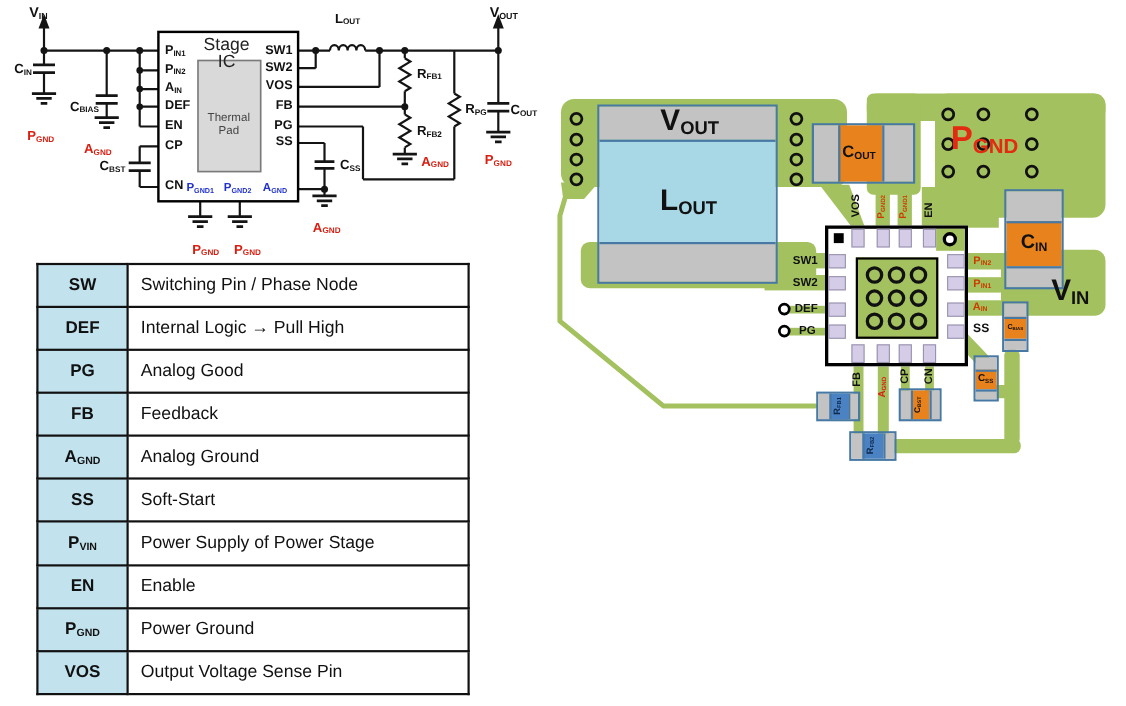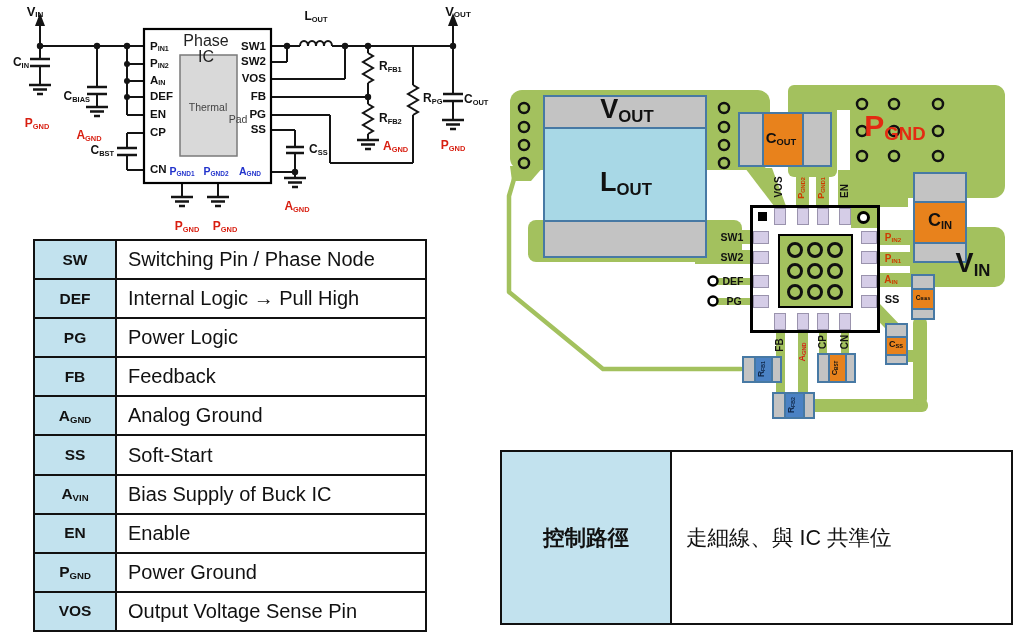--- a/index.html
+++ b/index.html
@@ -26,27 +26,27 @@
       box-sizing:border-box;background:transparent;}
   #pin1mark{position:absolute;left:5px;top:4px;width:9px;height:9px;background:#000;}
   #icgreen{position:absolute;left:98px;top:0;width:26px;height:20px;background:#a3c15e;}
   #iccircle{position:absolute;left:104px;top:3px;width:13px;height:13px;background:#fff;
       border:3px solid #000;border-radius:50%;box-sizing:border-box;}
   table{position:absolute;border-collapse:collapse;table-layout:fixed;padding-left:24px;}
   #pin-table{left:33px;top:239px;width:394px;height:393px;}
   #route-table{left:500px;top:450px;width:513px;height:175px;}
   td{border:2.5px solid #111;box-sizing:border-box;}
   #pin-table td.key{width:82px;background:#c2e2ee;text-align:center;font-weight:bold;font-size:15.5px;}
-  #pin-table td.val{font-size:20px;padding-left:11px;}
+  #pin-table td.val{font-size:16px;padding-left:11px;}
   #route-table td.key{width:170px;background:#c2e2ee;text-align:center;font-weight:bold;font-size:21.5px;}
   #route-table td.val{font-size:21.5px;padding-left:14px;}
   #ic-line1,#ic-line2{position:absolute;transform:translate(-50%,-50%);font-size:16px;color:#222;}
   #th-line1,#th-line2{position:absolute;transform:translate(-50%,-50%);font-size:10.5px;color:#444;}
   #ic-line1{left:206px;top:41px;} #ic-line2{left:206px;top:57px;}
-  #th-line1{left:208px;top:107px;} #th-line2{left:208px;top:119px;margin-left:30px;}
+  #th-line1{left:208px;top:107px;} #th-line2{left:208px;top:119px;}
 </style>
 </head>
 <body>
 
 <div id="canvas">
 
   <svg width="1024" height="642" viewBox="0 0 1024 642">
 
     <g fill="#a3c15e">
       <rect x="510" y="90" width="260" height="80" rx="12"></rect>
@@ -236,21 +236,21 @@
     <div class="icpad" style="left:0;top:43px;width:16px;height:13px;"></div>
     <div class="icpad" style="left:0;top:67px;width:16px;height:13px;"></div>
     <div class="icpad" style="left:0;top:87px;width:16px;height:13px;"></div>
 
     <div class="icpad" style="right:0;top:23px;width:16px;height:13px;"></div>
     <div class="icpad" style="right:0;top:43px;width:16px;height:13px;"></div>
     <div class="icpad" style="right:0;top:67px;width:16px;height:13px;"></div>
     <div class="icpad" style="right:0;top:87px;width:16px;height:13px;"></div>
   </div>
 
-  <div id="ic-line1">Phase</div>
+  <div id="ic-line1">Stage</div>
   <div id="ic-line2">IC</div>
   <div id="th-line1">Thermal</div>
   <div id="th-line2">Pad</div>
 
   <div id="schematic-labels">
       <div class="lbl" style="left: 35px; top: 12px; font-size: 13px; font-weight: bold; transform: translate(-50%, -50%);"><span>V</span><span class="sub">IN</span></div>
       <div class="lbl" style="left: 21px; top: 63px; font-size: 12px; font-weight: 600; transform: translate(-50%, -50%);"><span>C</span><span class="sub">IN</span></div>
       <div class="lbl" style="left: 37px; top: 124px; font-size: 12px; color: rgb(216, 30, 16); font-weight: 600; transform: translate(-50%, -50%);"><span>P</span><span class="sub">GND</span></div>
       <div class="lbl" style="left: 90px; top: 97px; font-size: 12px; font-weight: 600; transform: translate(-100%, -50%);"><span>C</span><span class="sub">BIAS</span></div>
       <div class="lbl" style="left: 89px; top: 136px; font-size: 12px; color: rgb(216, 30, 16); font-weight: 600; transform: translate(-50%, -50%);"><span>A</span><span class="sub">GND</span></div>
@@ -319,54 +319,50 @@
         <tr>
           <td class="key"><span>SW</span></td>
           <td class="val">Switching Pin / Phase Node</td>
         </tr>
         <tr>
           <td class="key"><span>DEF</span></td>
           <td class="val">Internal Logic → Pull High</td>
         </tr>
         <tr>
           <td class="key"><span>PG</span></td>
-          <td class="val">Power Logic</td>
+          <td class="val">Analog Good</td>
         </tr>
         <tr>
           <td class="key"><span>FB</span></td>
           <td class="val">Feedback</td>
         </tr>
         <tr>
           <td class="key"><span>A</span><span class="sub">GND</span></td>
           <td class="val">Analog Ground</td>
         </tr>
         <tr>
           <td class="key"><span>SS</span></td>
           <td class="val">Soft-Start</td>
         </tr>
         <tr>
-          <td class="key"><span>A</span><span class="sub">VIN</span></td>
-          <td class="val">Bias Supply of Buck IC</td>
+          <td class="key"><span>P</span><span class="sub">VIN</span></td>
+          <td class="val">Power Supply of Power Stage</td>
         </tr>
         <tr>
           <td class="key"><span>EN</span></td>
           <td class="val">Enable</td>
         </tr>
         <tr>
           <td class="key"><span>P</span><span class="sub">GND</span></td>
           <td class="val">Power Ground</td>
         </tr>
         <tr>
           <td class="key"><span>VOS</span></td>
           <td class="val">Output Voltage Sense Pin</td>
         </tr>
       </tbody>
   </table>
   <table id="route-table">
     <tbody id="route-table-body">
-        <tr>
-          <td class="key">控制路徑</td>
-          <td class="val">走細線、與 IC 共準位</td>
-        </tr>
       </tbody>
   </table>
 
 </div>
 
 </body></html>

